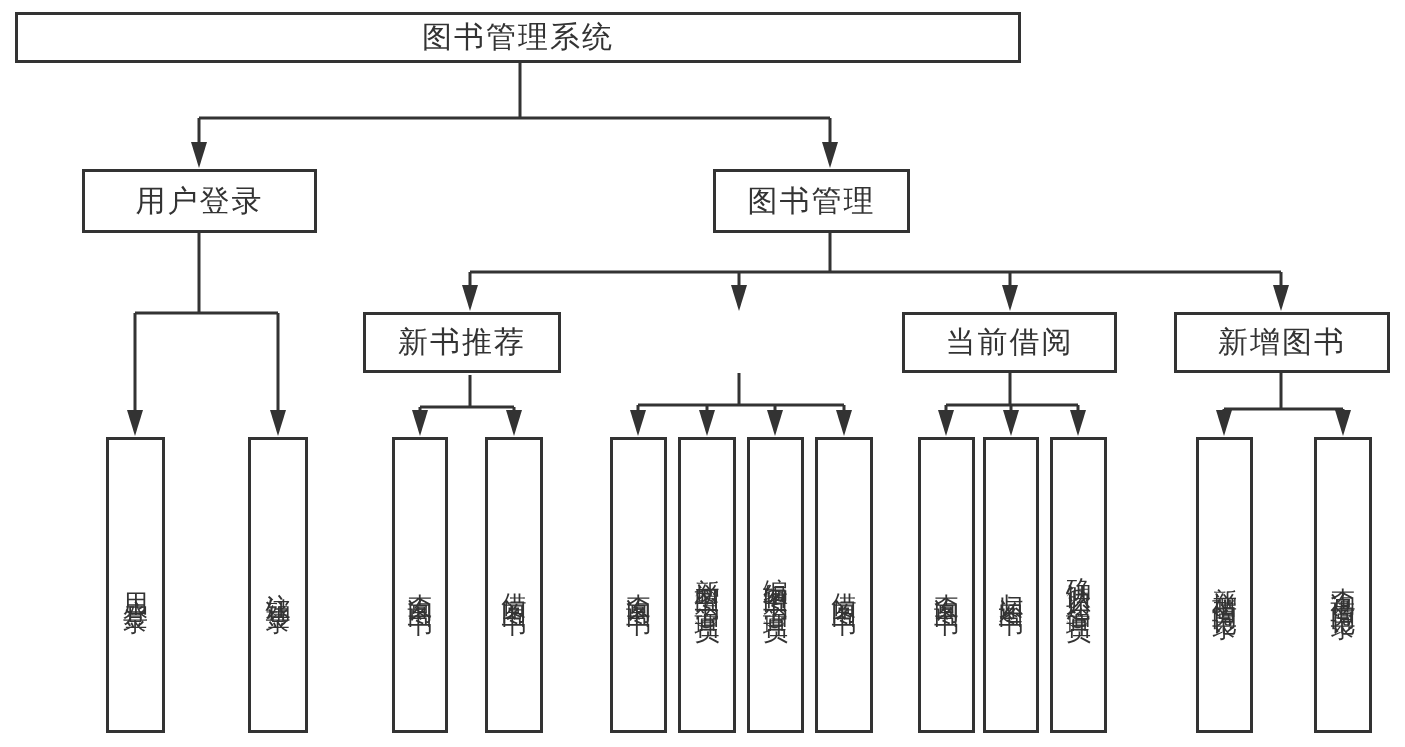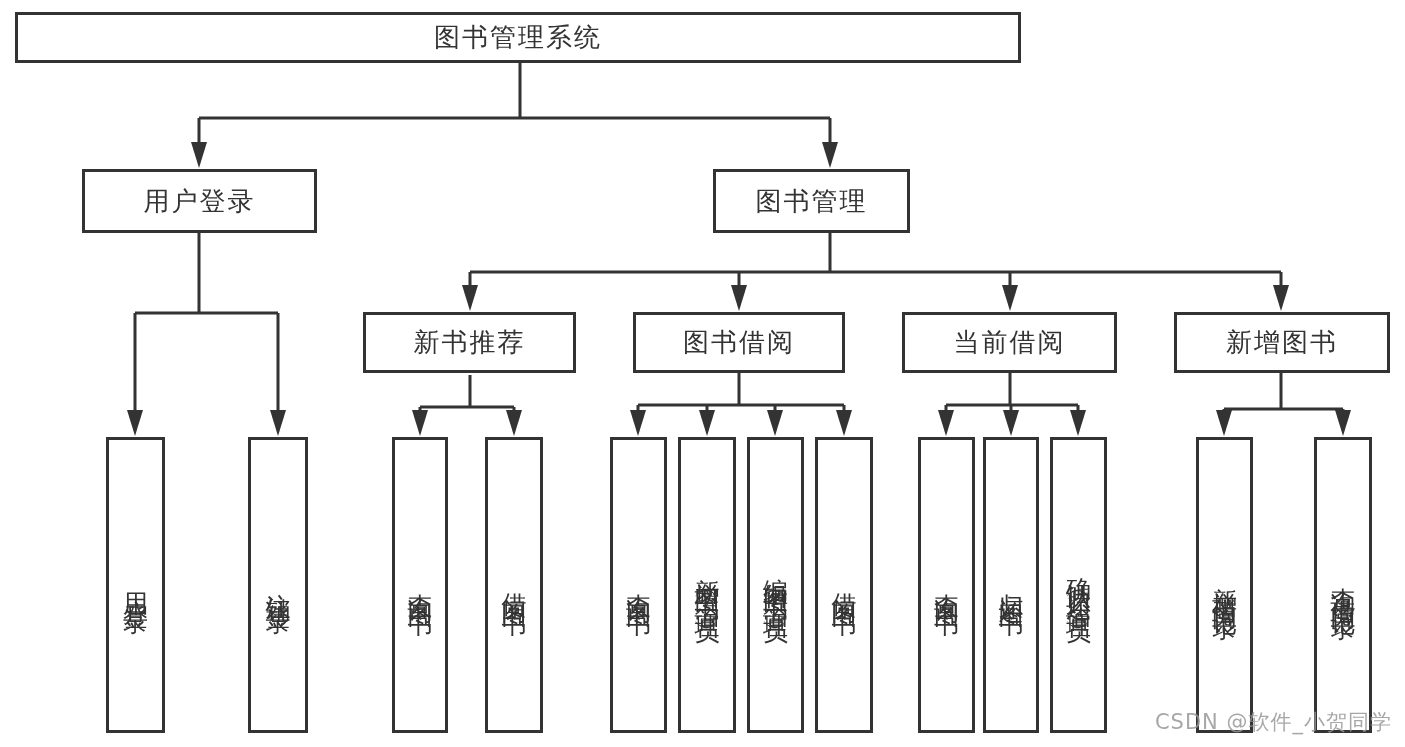--- a/index.html
+++ b/index.html
@@ -17,21 +17,21 @@
     position:absolute;
     box-sizing:border-box;
     background:#ffffff;
     border:3px solid #333333;
     display:flex;
     align-items:center;
     justify-content:center;
     z-index:2;
   }
   .hbox span{
-    font-size:26px;
+    font-size:30px;
     letter-spacing:2px;
     color:#333333;
     white-space:nowrap;
   }
   .vbox .vtext{
     writing-mode:vertical-rl;
     text-orientation:mixed;
     font-size:25px;
     letter-spacing:6px;
     color:#333333;
@@ -90,25 +90,22 @@
     <span>图书管理系统</span>
   </div>
 
   <div class="node hbox" style="left:82px;top:169px;width:235px;height:64px;">
     <span>用户登录</span>
   </div>
   <div class="node hbox" style="left:713px;top:169px;width:197px;height:64px;">
     <span>图书管理</span>
   </div>
 
-  <div class="node hbox" style="left:363px;top:312px;width:213px;height:61px;">
+  <div class="node hbox" style="left:363px;top:312px;width:198px;height:61px;">
     <span>新书推荐</span>
-  </div>
-  <div class="node hbox" style="left:633px;top:312px;width:212px;height:61px;">
-    <span>图书借阅</span>
   </div>
   <div class="node hbox" style="left:902px;top:312px;width:215px;height:61px;text-align:right;">
     <span>当前借阅</span>
   </div>
   <div class="node hbox" style="left:1174px;top:312px;width:216px;height:61px;">
     <span>新增图书</span>
   </div>
 
   <div class="node vbox" style="left:106px;top:437px;width:59px;height:296px;">
     <span class="vtext">用户登录</span>
@@ -147,15 +144,14 @@
     <span class="vtext">确认归还（管理员）</span>
   </div>
 
   <div class="node vbox" style="left:1196px;top:437px;width:57px;height:296px;">
     <span class="vtext">新增借阅记录</span>
   </div>
   <div class="node vbox" style="left:1314px;top:437px;width:58px;height:296px;">
     <span class="vtext">查询借阅记录</span>
   </div>
 
-  <div id="watermark">CSDN @软件_小贺同学</div>
 
 </div>
 
 </body></html>

